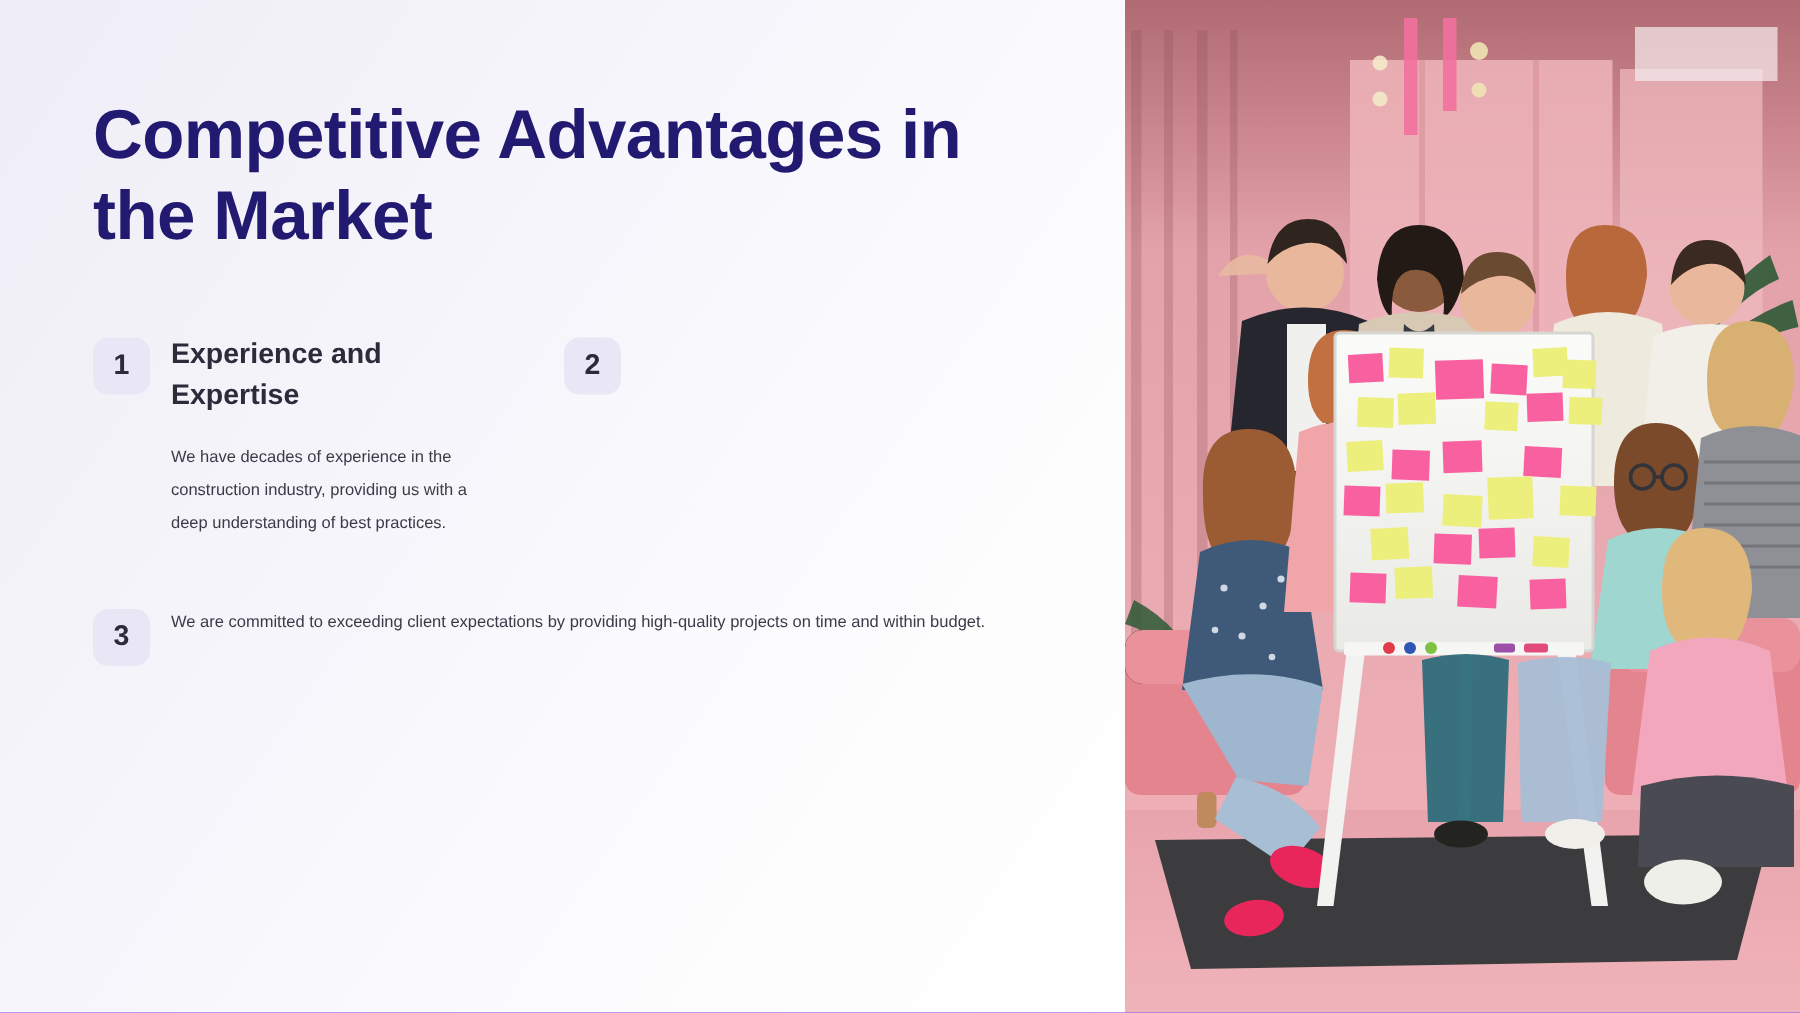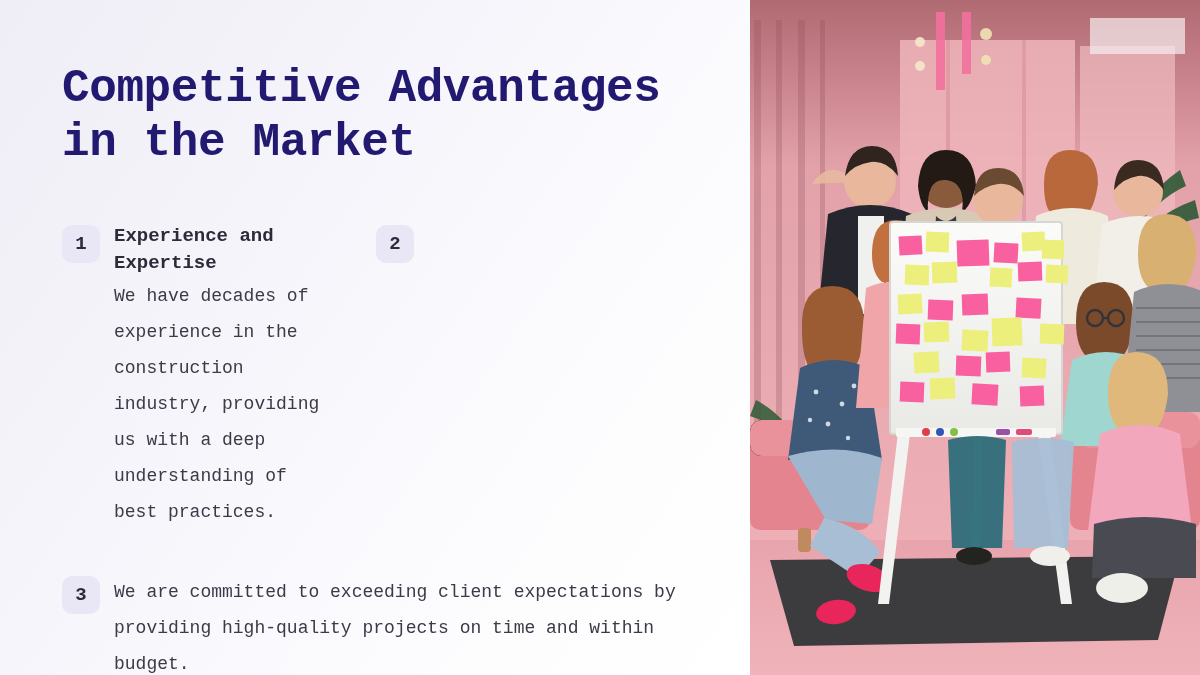--- a/index.html
+++ b/index.html
@@ -6,21 +6,20 @@
   html,body { width:1200px; height:675px; overflow:hidden; }
   body {
     font-family:"Liberation Sans", sans-serif;
     background:#ffffff;
   }
   .slide {
     position:relative;
     width:1200px; height:675px;
     display:flex;
     background:#6d28d9;
-    font-family:Liberation Mono, monospace;
   }
 
   
   .content-panel {
     position:relative;
     width:750px; height:675px;
     background:
       linear-gradient(125deg,
         #efeef7 0%,
         #f2f1f8 18%,
@@ -74,25 +73,26 @@
     margin-top:2px;
   }
 
   .feature-body { flex:1 1 auto; min-width:0; }
 
   .feature-heading {
     font-size:19px;
     font-weight:bold;
     line-height:1.45;
     color:#2b2b3a;
+    margin-bottom:16px;
   }
   .feature.full .feature-heading { margin-bottom:14px; }
 
   .feature-text {
-    font-size:18px;
+    font-size:11px;
     line-height:2.0;
     color:#3b3b48;
   }
   .feature.full .feature-text { line-height:2.0; max-width:600px; }
 
   
   .photo-panel {
     position:relative;
     width:450px; height:675px;
     overflow:hidden;

